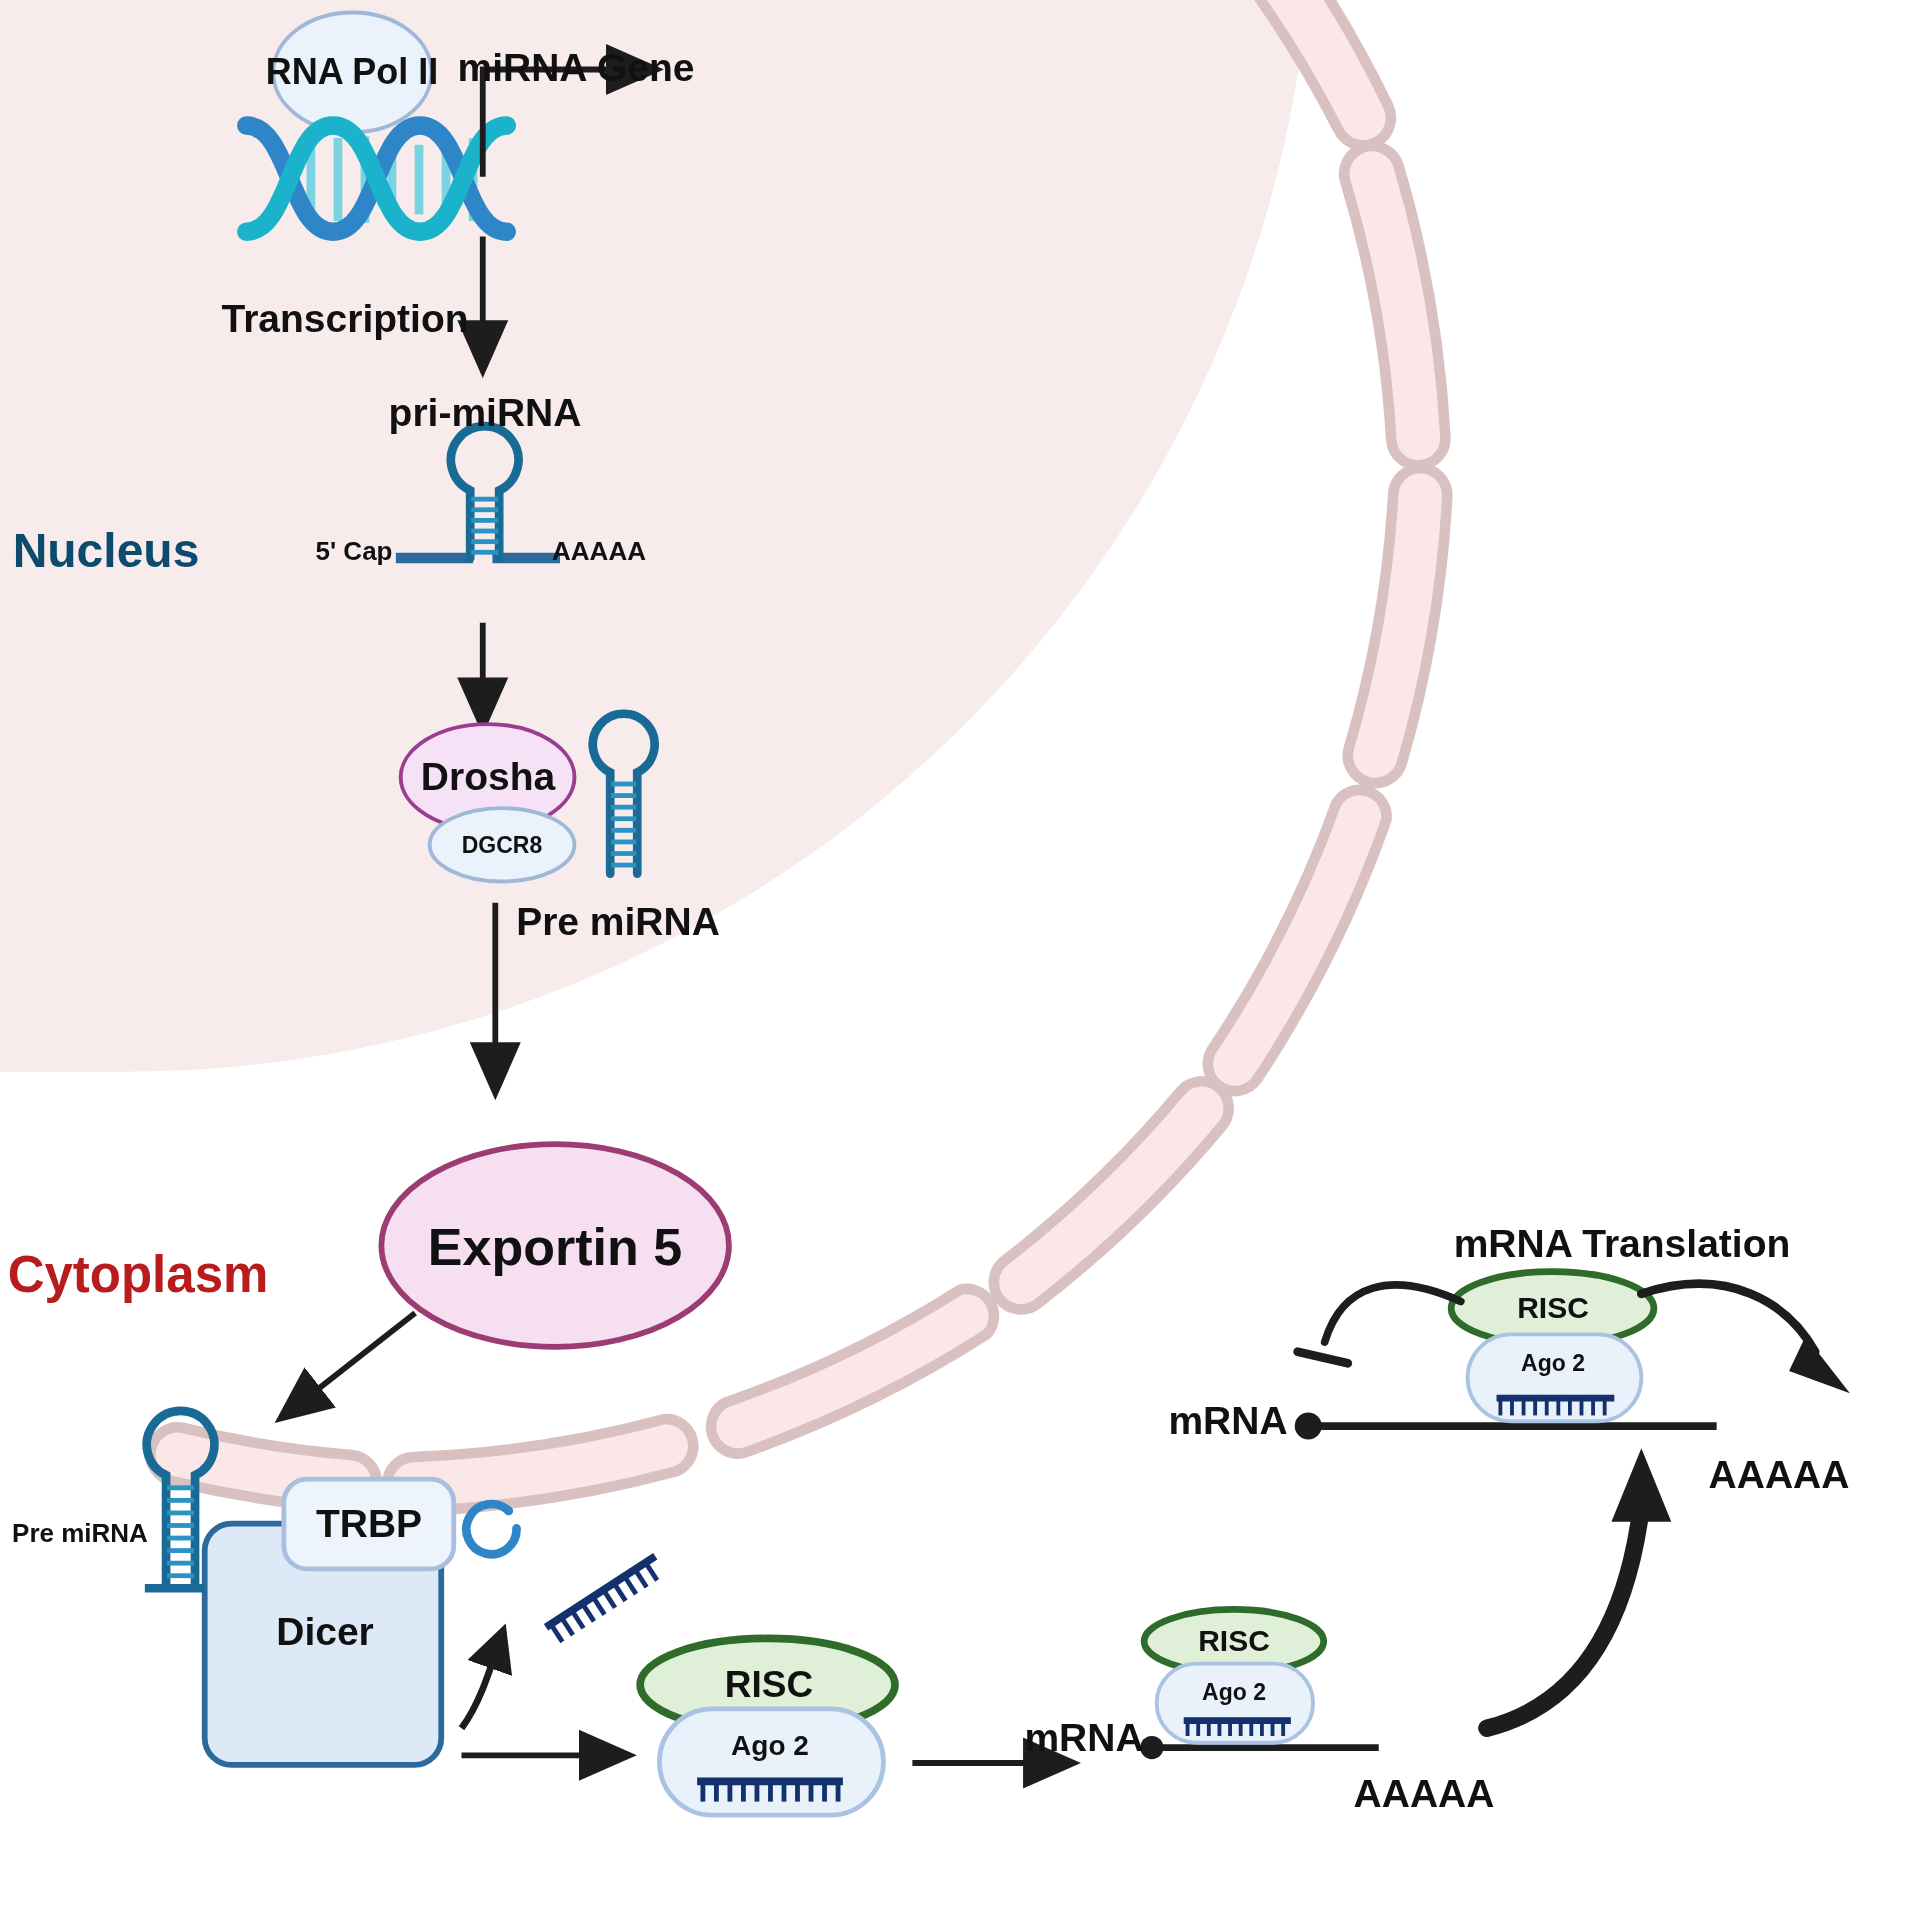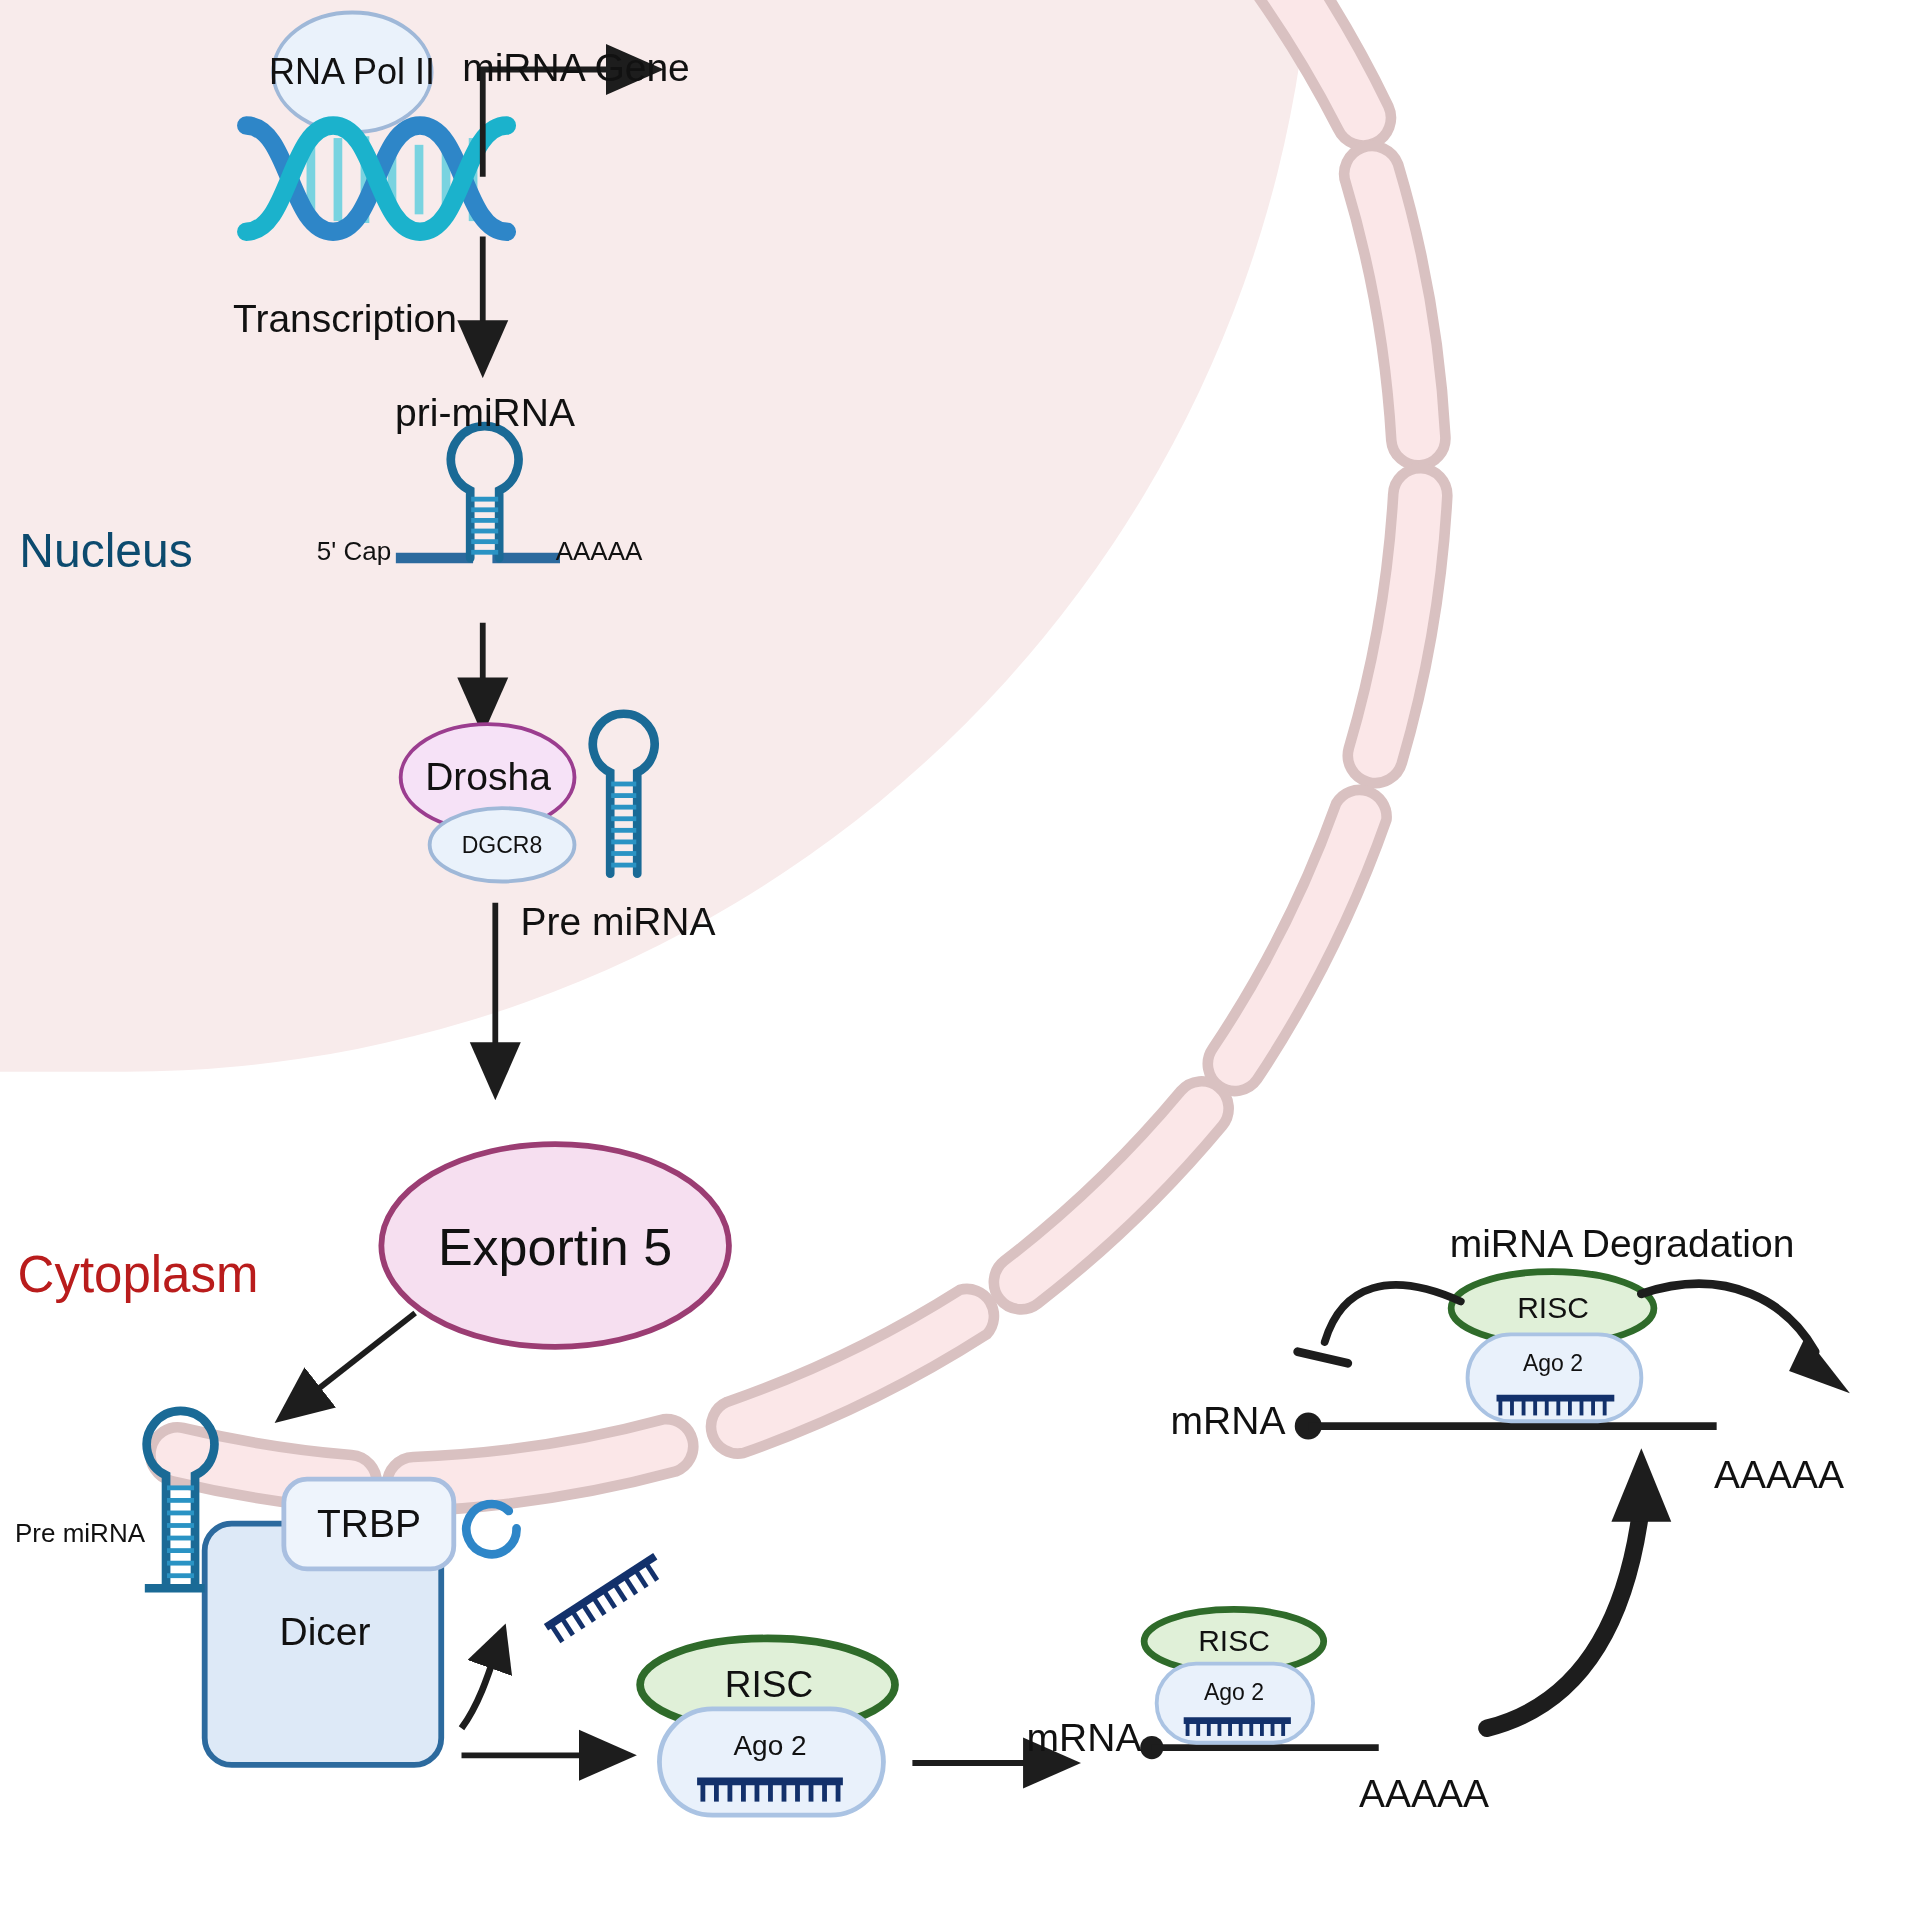--- a/index.html
+++ b/index.html
@@ -12,21 +12,21 @@
   .t-cyto{color:#b91c1c;font-size:51px;}
   .t-big{font-size:39px;}
   .t-med{font-size:36px;}
   .t-sm{font-size:26px;}
   .t-xs{font-size:23px;}
   .t-exportin{font-size:52px;}
   .t-risc{font-size:37px;}
   .t-risc-sm{font-size:30px;}
   .t-ago{font-size:28px;}
   .t-ago-sm{font-size:23px;}
-  .ctr{transform:translate(-50%,-50%);}
+  .ctr{transform:translate(-50%,-50%);font-weight:bold;}
 </style>
 </head>
 <body>
 
 <div class="stage">
 
   <svg class="layer" viewBox="0 0 2000 2000">
     <defs>
       <marker id="arrowhead" markerWidth="9" markerHeight="9" refX="7.6" refY="4.5" orient="auto">
         <path d="M0,0 L9,4.5 L0,9 z" fill="#1d1d1d"></path>
@@ -307,21 +307,21 @@
 
   <div class="lbl t-big ctr" style="left:1084px;top:1738px;">mRNA</div>
 
   <div class="lbl t-big ctr" style="left:1424px;top:1794px;">AAAAA</div>
 
   <div class="lbl t-risc-sm ctr" style="left:1234px;top:1641px;">RISC</div>
 
   <div class="lbl t-ago-sm ctr" style="left:1234px;top:1692px;">Ago 2</div>
 
 
-  <div class="lbl t-big ctr" style="left:1622px;top:1244px;">miRNA Degradation</div>
+  <div class="lbl t-big ctr" style="left:1622px;top:1244px;">mRNA Translation</div>
 
   <div class="lbl t-risc-sm ctr" style="left:1553px;top:1308px;">RISC</div>
 
   <div class="lbl t-ago-sm ctr" style="left:1553px;top:1363px;">Ago 2</div>
 
   <div class="lbl t-big ctr" style="left:1228px;top:1421px;">mRNA</div>
 
   <div class="lbl t-big ctr" style="left:1779px;top:1475px;">AAAAA</div>
 
 </div>

